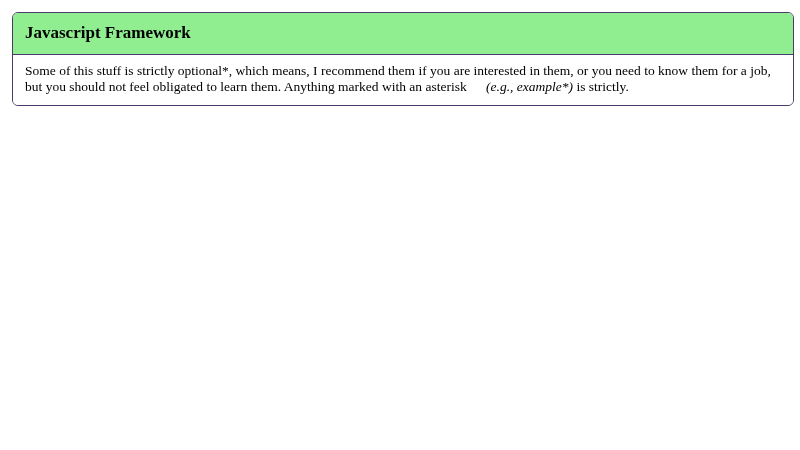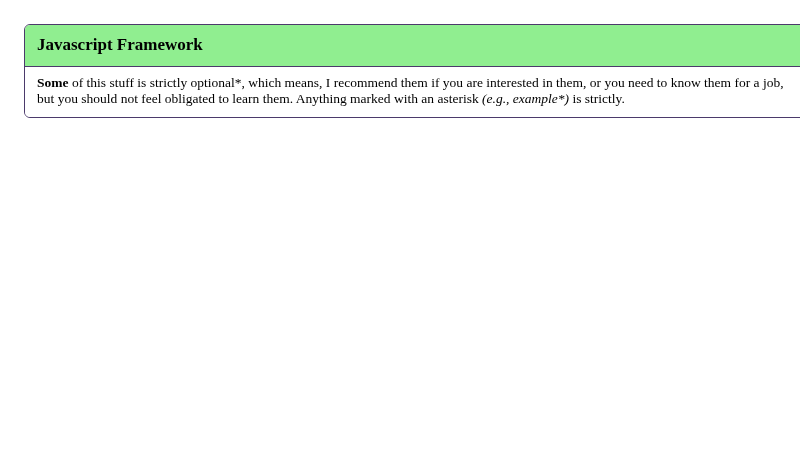--- a/index.html
+++ b/index.html
@@ -11,21 +11,21 @@
   }
   body {
     font-family: "Liberation Serif", serif;
     font-size: 13px;
     color: #000000;
   }
   .page {
     width: 800px;
     height: 450px;
     box-sizing: border-box;
-    padding: 24px;
+    padding: 12px;
     background: #ffffff;
   }
   .panel {
     border: 1px solid #4b3a6b;
     border-radius: 6px;
     overflow: hidden;
     background: #ffffff;
     width: 782px;
     box-sizing: border-box;
   }
@@ -47,24 +47,25 @@
     background: #ffffff;
   }
   .body-text {
     font-family: "Liberation Serif", serif;
     font-size: 13.5px;
     line-height: 16px;
     color: #000000;
     margin: 0;
   }
   .body-text b {
-    font-weight: bold;
+    font-weight: normal;
   }
   .body-text i {
     font-style: italic;
+    margin-left: 16px;
   }
 </style>
 </head>
 <body>
 
 <div class="page">
   <section class="panel">
     <div class="panel-header">
       <h1 class="panel-title">Javascript Framework</h1>
     </div>

